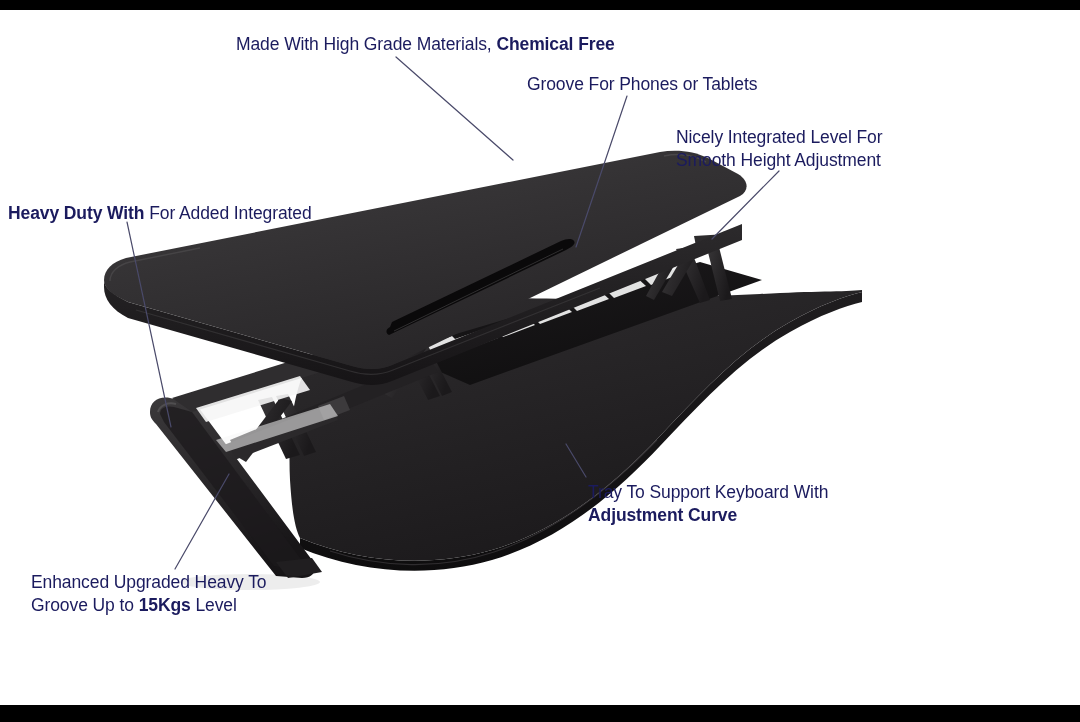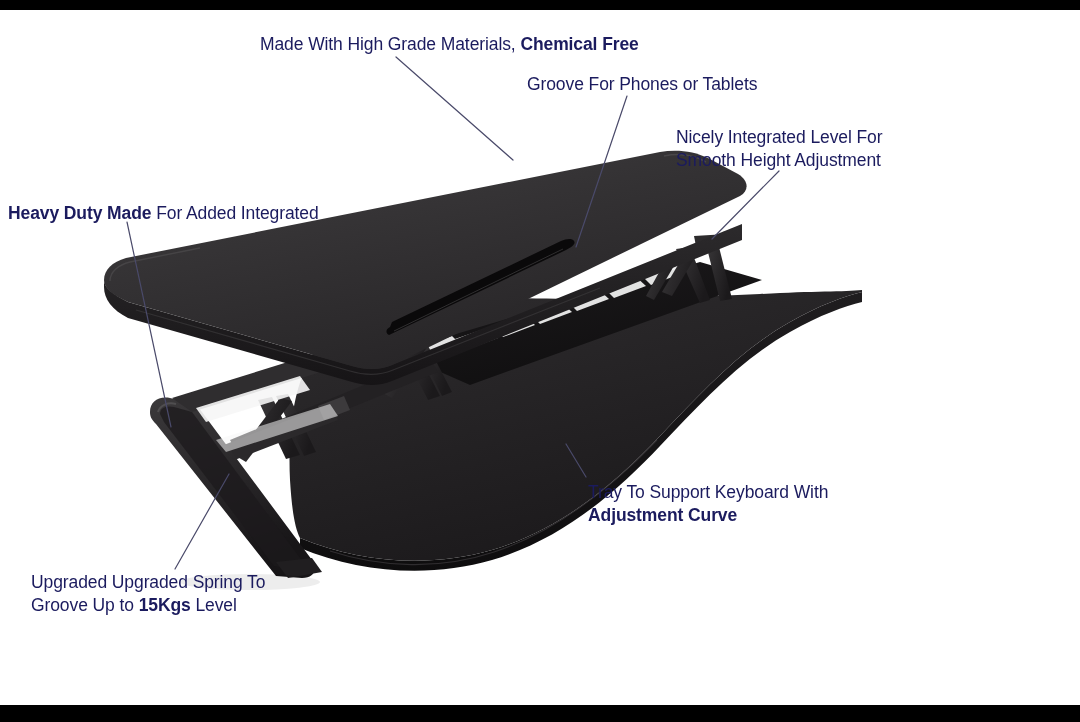--- a/index.html
+++ b/index.html
@@ -45,21 +45,21 @@
     font-size: 17.5px;
     line-height: 22.5px;
     letter-spacing: -0.1px;
     white-space: nowrap;
     font-weight: 400;
   }
   .callout b { font-weight: 700; }
   .callout .line { display: block; }
 
   
-  #callout-materials { left: 260px; top: 33px; }
+  #callout-materials { left: 236px; top: 33px; }
   #callout-groove    { left: 527px; top: 73px; }
   #callout-level     { left: 676px; top: 126px; }
   #callout-base      { left: 8px;   top: 202px; }
   #callout-tray      { left: 588px; top: 481px; }
   #callout-spring    { left: 31px;  top: 571px; }
 </style>
 </head>
 <body>
 
 <div id="stage">
@@ -275,29 +275,29 @@
     <span class="line">Nicely Integrated Level For</span>
     <span class="line">Smooth Height Adjustment</span>
   </div>
 
   <div class="callout" id="callout-groove">
     <span class="line">Groove For Phones or Tablets</span>
   </div>
 
   <div class="callout" id="callout-base">
     <span class="line">
-      <b>Heavy Duty Made</b><span> For Added Integrated</span>
+      <b>Heavy Duty With</b><span> For Added Integrated</span>
     </span>
   </div>
 
   <div class="callout" id="callout-tray">
     <span class="line">Tray To Support Keyboard With</span>
     <span class="line"><b>Adjustment Curve</b></span>
   </div>
 
   <div class="callout" id="callout-spring">
-    <span class="line">Upgraded Upgraded Spring To</span>
+    <span class="line">Enhanced Upgraded Heavy To</span>
     <span class="line">
       <span>Groove Up to </span><b>15Kgs</b><span> Level</span>
     </span>
   </div>
 
 </div>
 
 </body></html>

